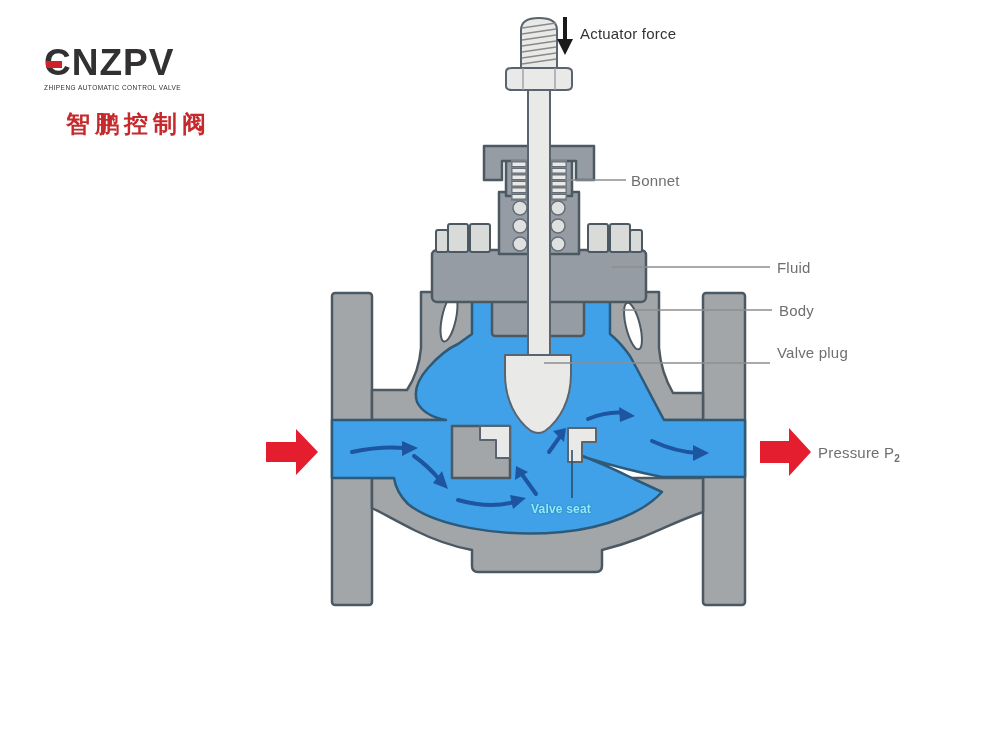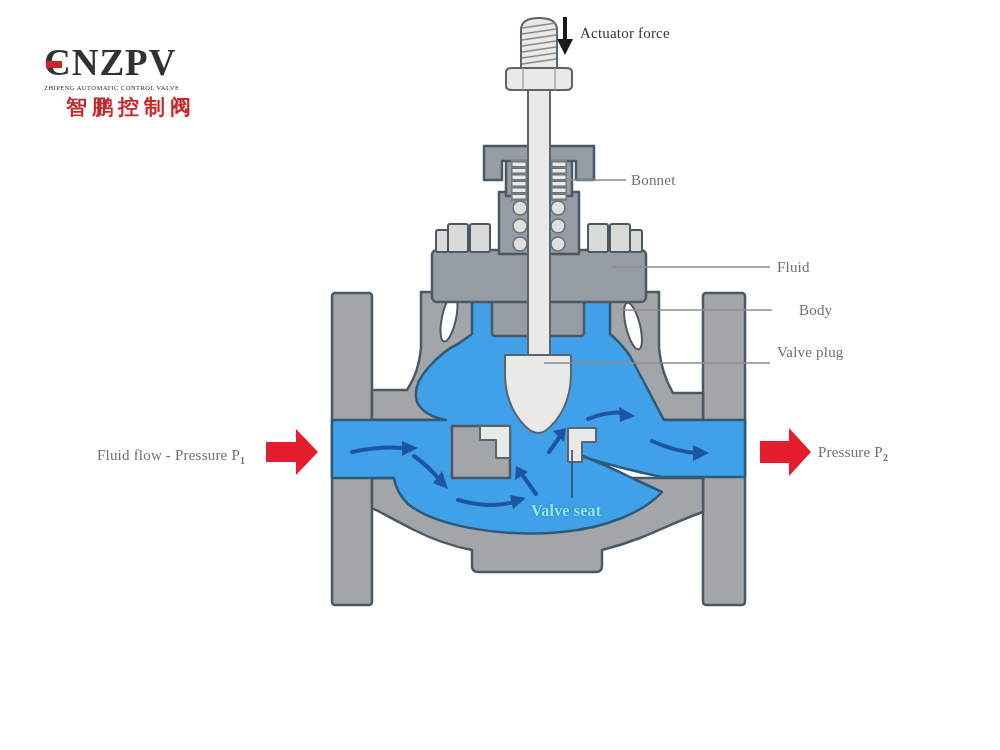--- a/index.html
+++ b/index.html
@@ -1,30 +1,30 @@
 <!DOCTYPE html>
 <html style="--body_gray: #a3a6a9; --bonnet_gray: #959ca3; --outline: #4d5962; --fluid_blue: #41a1e8; --fluid_outline: #2e5a7a; --flow_arrow: #1d55a0; --red_arrow: #e41e2e; --metal_light: #e9eae8; --metal_stroke: #5a646e; --bolt_gray: #d9dbd9; --packing_dark: #7b828a; --label_gray: #6f6f6f; --label_dark: #333333; --seat_cyan: #8beff8; --leader_gray: #8e8e8e; --logo_red: #cf2128; --logo_dark: #323031; --chinese_red: #c6292c;"><head>
 <meta charset="utf-8">
 <style>
   html,body{margin:0;padding:0;background:#ffffff;}
   #stage{
     position:relative;width:1000px;height:658px;background:#fff;overflow:hidden;
-    font-family:Liberation Serif, serif;
+    font-family:Liberation Sans, sans-serif;
   }
   #valve-svg{position:absolute;left:0;top:0;}
   .lbl{position:absolute;font-size:15px;color:var(--label_gray);white-space:nowrap;letter-spacing:.2px;}
   .lbl.dark{color:var(--label_dark);}
   .lbl sub{font-size:10px;font-weight:bold;}
-  .lbl.seat{color:var(--seat_cyan);font-weight:bold;font-size:16px;text-shadow:0 0 2px rgba(20,60,110,.55);}
+  .lbl.seat{color:var(--seat_cyan);font-weight:bold;font-size:12px;text-shadow:0 0 2px rgba(20,60,110,.55);}
   
   #logo{position:absolute;left:44px;top:44px;width:200px;}
   #logo .brand{position:relative;font-size:37px;font-weight:bold;color:var(--logo_dark);letter-spacing:1px;line-height:1;}
   #logo .redbar{position:absolute;left:2px;top:17px;width:16px;height:7px;background:var(--logo_red);}
   #logo .tagline{font-size:6.5px;color:#474747;letter-spacing:.45px;margin-top:3px;white-space:nowrap;color:var(--logo_dark);}
-  #logo .cn{font-size:21px;font-weight:bold;color:var(--chinese_red);letter-spacing:5px;margin-top:2px;padding-left:22px;white-space:nowrap;}
+  #logo .cn{font-size:24px;font-weight:bold;color:var(--chinese_red);letter-spacing:5px;margin-top:17px;padding-left:22px;white-space:nowrap;}
 </style>
 </head>
 <body>
 
 <div id="stage">
 
   <svg id="valve-svg" width="1000" height="750" viewBox="0 0 1000 750">
 
     <g stroke="var(--outline)" stroke-width="2.5" stroke-linejoin="round">
 
@@ -155,35 +155,32 @@
   </div>
 
   <div class="lbl" style="left:631px;top:172px;">
     <span>Bonnet</span>
   </div>
 
   <div class="lbl" style="left:777px;top:259px;">
     <span>Fluid</span>
   </div>
 
-  <div class="lbl" style="left:779px;top:302px;margin-left:20px;">
+  <div class="lbl" style="left:779px;top:302px;">
     <span>Body</span>
   </div>
 
   <div class="lbl" style="left:777px;top:344px;">
     <span>Valve plug</span>
   </div>
 
   <div class="lbl seat" style="left:531px;top:502px;">
     <span>Valve seat</span>
   </div>
 
-  <div class="lbl" style="left:97px;top:447px;">
-    <span>Fluid flow - Pressure P</span><sub>1</sub>
-  </div>
 
   <div class="lbl" style="left:818px;top:444px;text-align:right;">
     <span>Pressure P</span><sub>2</sub>
   </div>
 
   <div id="logo">
     <div class="brand">
       <span>CNZPV</span>
       <span class="redbar"></span>
     </div>

